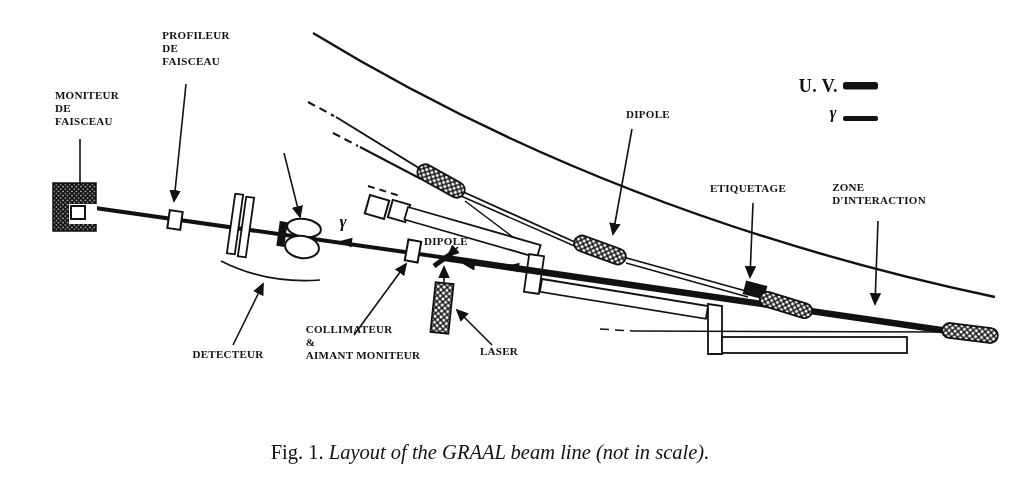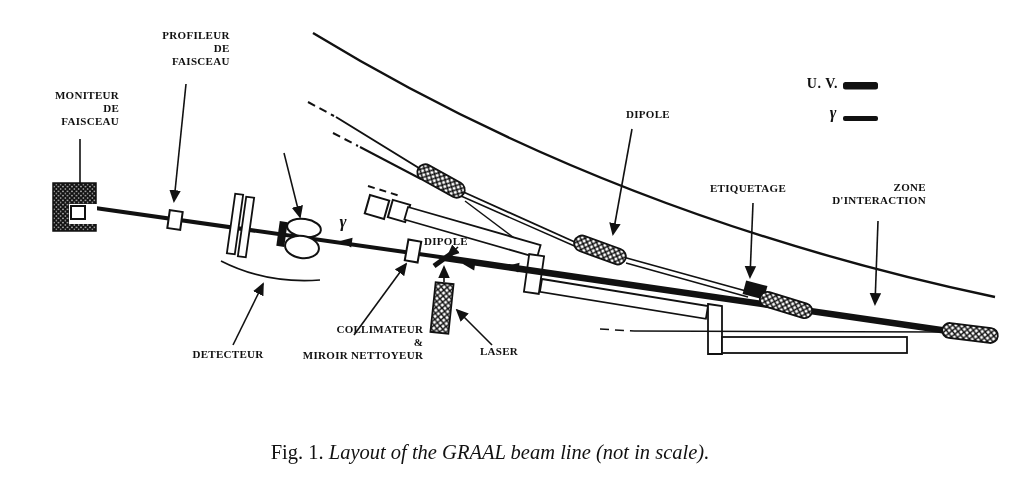--- a/index.html
+++ b/index.html
@@ -4,30 +4,30 @@
 <style>
   html,body{margin:0;padding:0;background:#ffffff;}
   #stage{
     position:relative;width:1024px;height:482px;background:#ffffff;
     font-family:"Liberation Serif", serif;color:#111;overflow:hidden;
   }
   #stage svg{position:absolute;left:0;top:0;}
   .lbl{
     position:absolute;transform:translateX(-50%);
     font-weight:bold;font-size:11px;line-height:13px;
-    letter-spacing:0.3px;text-align:right;white-space:nowrap;color:#111;font-family:Liberation Serif, serif;
+    letter-spacing:0.3px;text-align:left;white-space:nowrap;color:#111;font-family:Liberation Serif, serif;
   }
   .lbl div{white-space:nowrap;}
   .gamma-sym{
     position:absolute;transform:translateX(-50%);
     font-weight:bold;font-style:italic;font-size:17px;color:#111;
   }
   .legend-text{
     position:absolute;width:58px;text-align:right;
-    font-weight:bold;font-size:14px;color:#111;letter-spacing:0.5px;
+    font-weight:bold;font-size:18px;color:#111;letter-spacing:0.5px;
   }
   .legend-text.g{font-style:italic;font-size:16px;}
   .caption{
     position:absolute;left:0;top:441px;width:980px;text-align:center;
     font-size:20.5px;color:#111;
   }
   .caption .it{font-style:italic;}
 </style>
 </head>
 <body>
@@ -197,21 +197,21 @@
     <div>D'INTERACTION</div>
   </div>
 
   <div class="lbl" style="left:228px;top:348px;">
     <div>DETECTEUR</div>
   </div>
 
   <div class="lbl" style="left:363px;top:323px;">
     <div>COLLIMATEUR</div>
     <div>&amp;</div>
-    <div>MIROIR NETTOYEUR</div>
+    <div>AIMANT MONITEUR</div>
   </div>
 
   <div class="lbl" style="left:446px;top:235px;">
     <div>DIPOLE</div>
   </div>
 
   <div class="lbl" style="left:499px;top:345px;">
     <div>LASER</div>
   </div>
 

